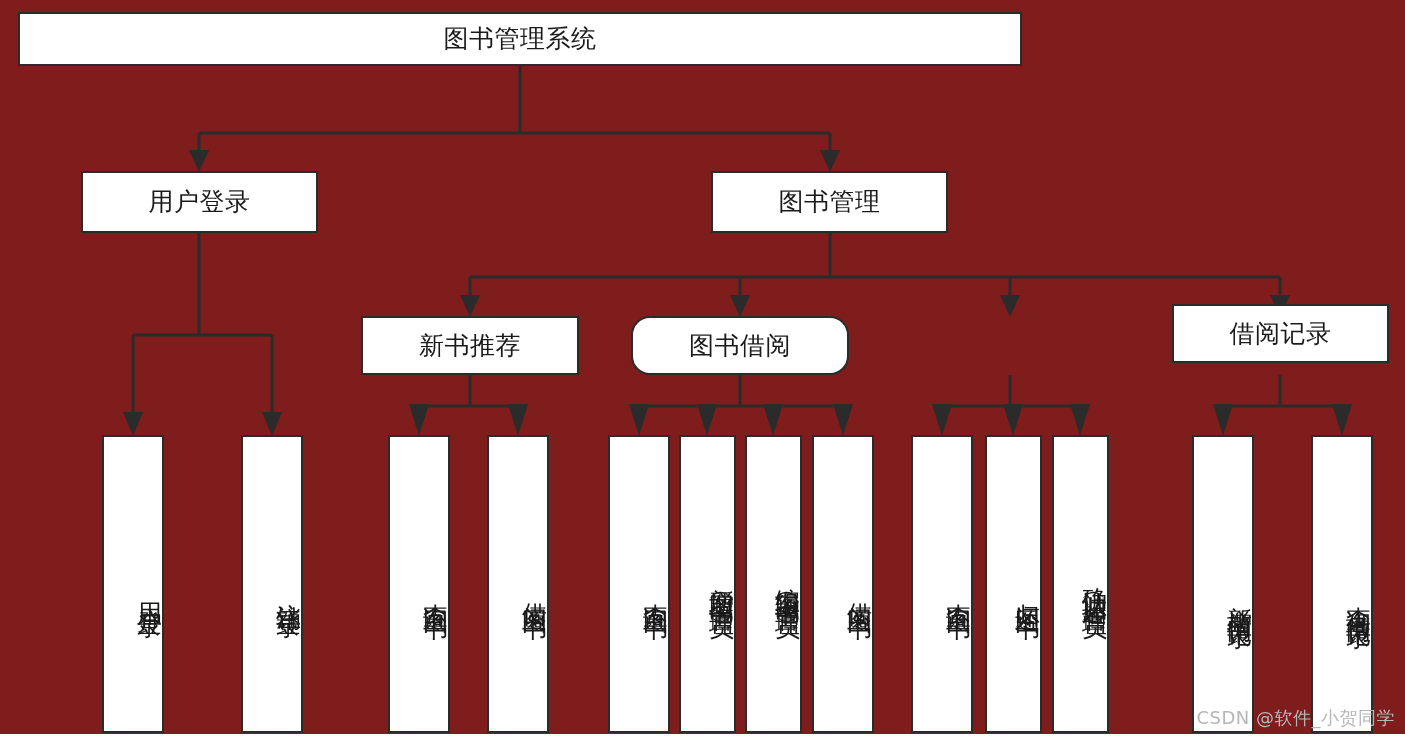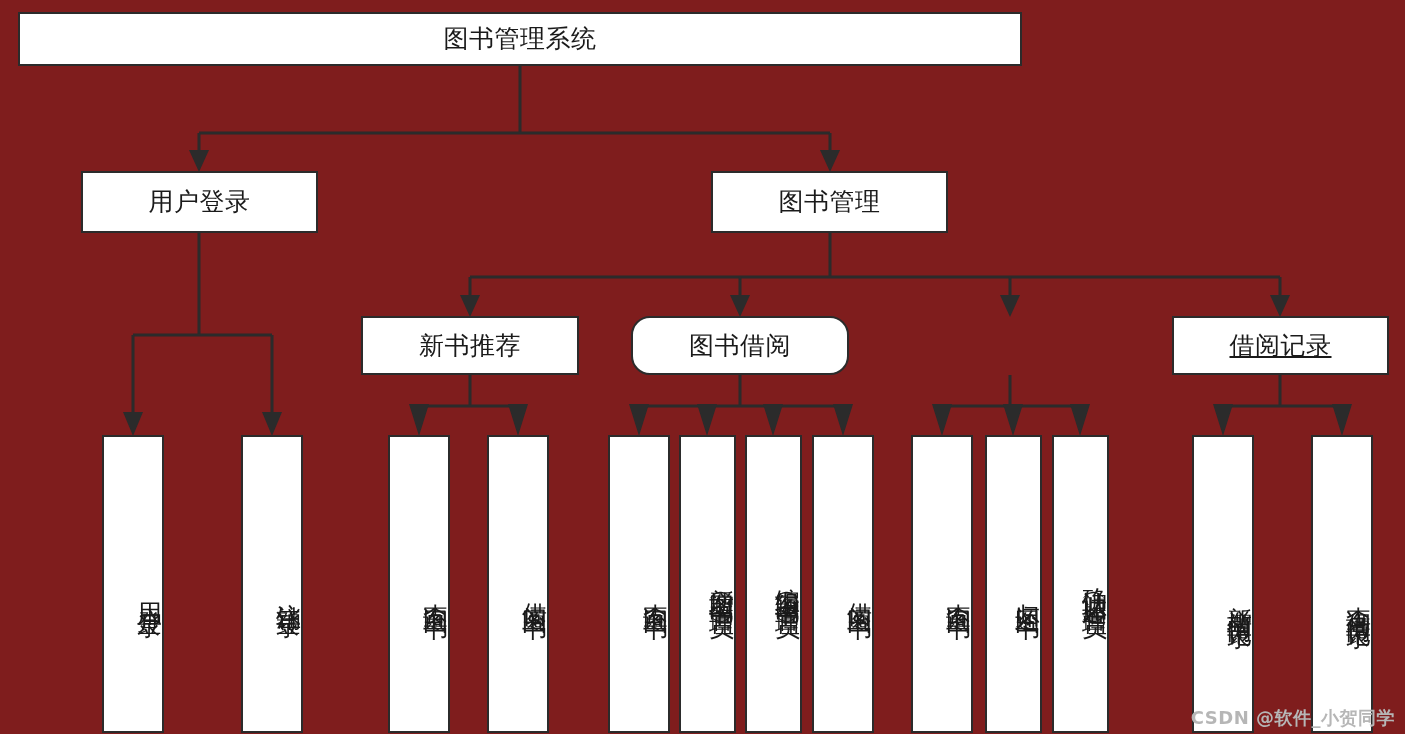--- a/index.html
+++ b/index.html
@@ -61,21 +61,20 @@
   }
   #watermark {
     position: absolute;
     right: 10px;
     bottom: 4px;
     font-size: 18px;
     color: #b6b6b6;
     white-space: nowrap;
     letter-spacing: 0.5px;
     font-family: "DejaVu Sans", "Liberation Sans", sans-serif;
-    font-weight: bold;
   }
 </style>
 </head>
 <body>
 
 <div id="diagram-root">
 
   <svg id="diagram-svg" viewBox="0 0 1405 747" xmlns="http://www.w3.org/2000/svg">
     <defs>
       <marker id="arrow" viewBox="0 0 12 14" refX="6" refY="13" markerWidth="9" markerHeight="11" orient="auto-start-reverse" markerUnits="userSpaceOnUse">
@@ -165,21 +164,21 @@
   <div class="node horizontal" style="left:711px; top:171px; width:237px; height:62px;">
     <span>图书管理</span>
   </div>
 
   <div class="node horizontal" style="left:361px; top:316px; width:218px; height:59px;">
     <span>新书推荐</span>
   </div>
   <div class="node horizontal" style="left:631px; top:316px; width:218px; height:59px;border-radius:19px;">
     <span>图书借阅</span>
   </div>
-  <div class="node horizontal" style="left:1172px; top:316px; width:217px; height:59px;text-decoration:underline;">
+  <div class="node horizontal" style="left:1172px; top:304px; width:217px; height:59px;">
     <span>借阅记录</span>
   </div>
 
   <div class="node vertical" style="left:102px; top:435px; width:62px; height:298px;">
     <span>用户登录</span>
   </div>
   <div class="node vertical" style="left:241px; top:435px; width:62px; height:298px;">
     <span>注销登录</span>
   </div>
 

